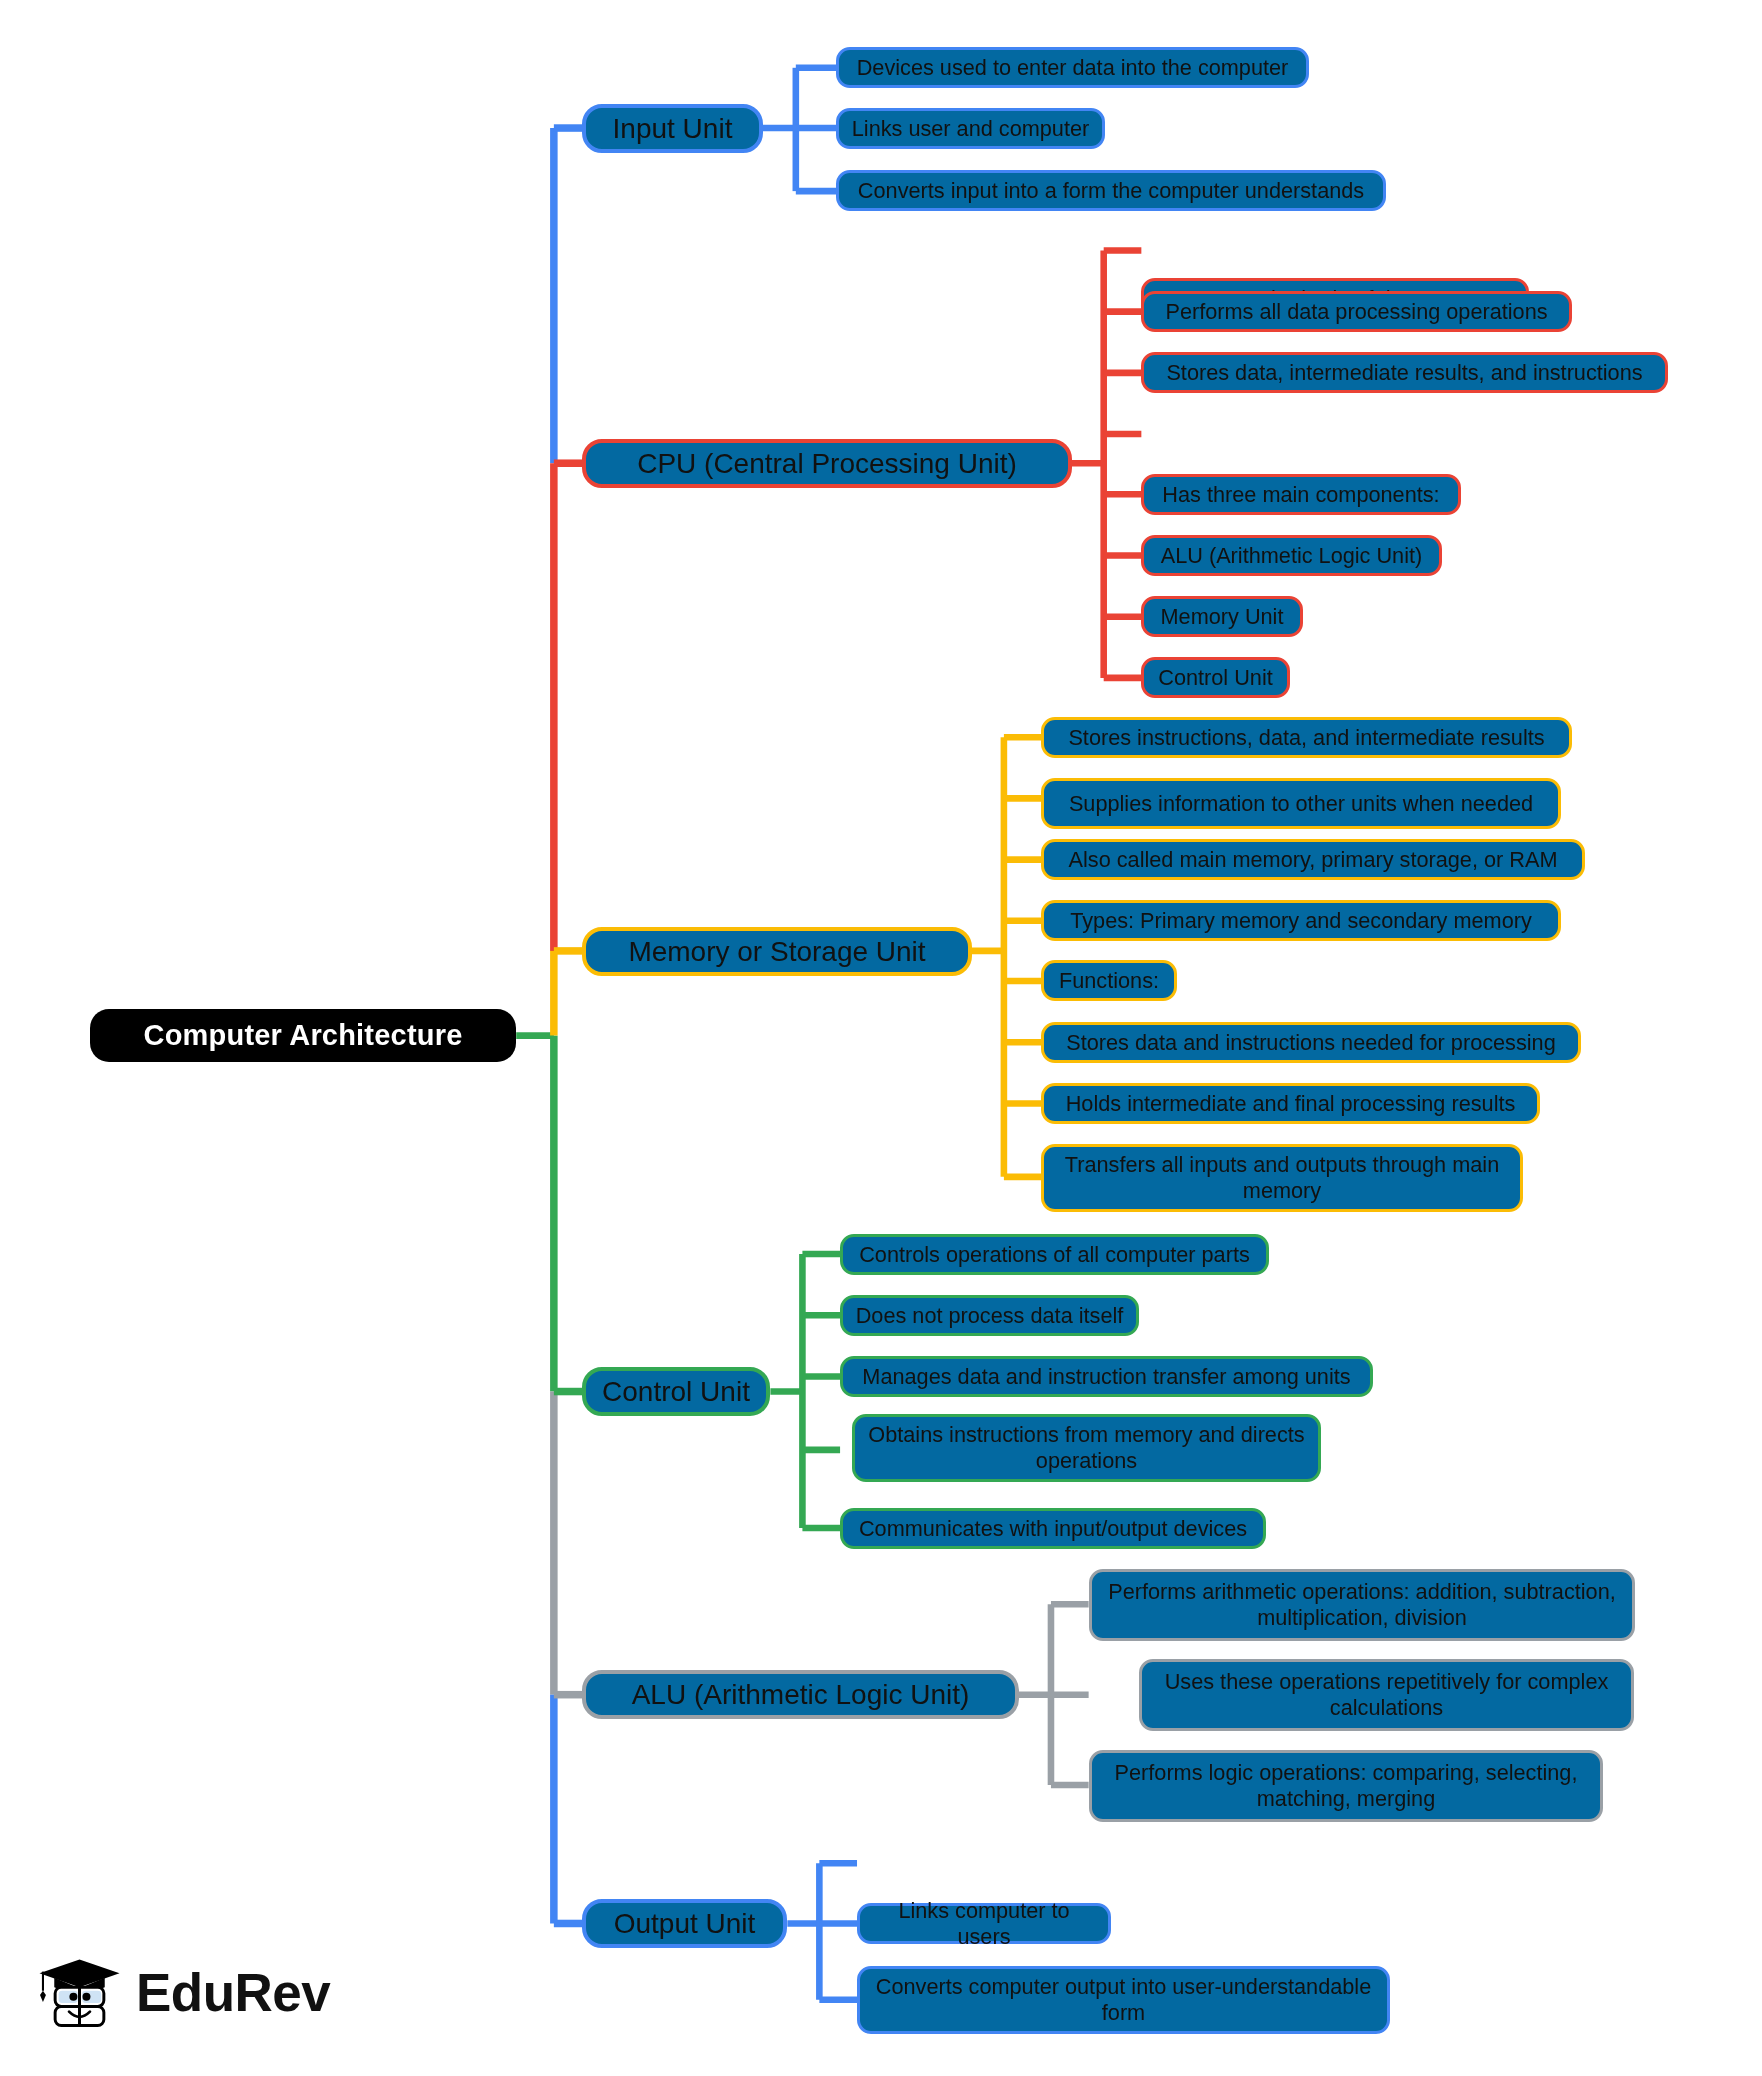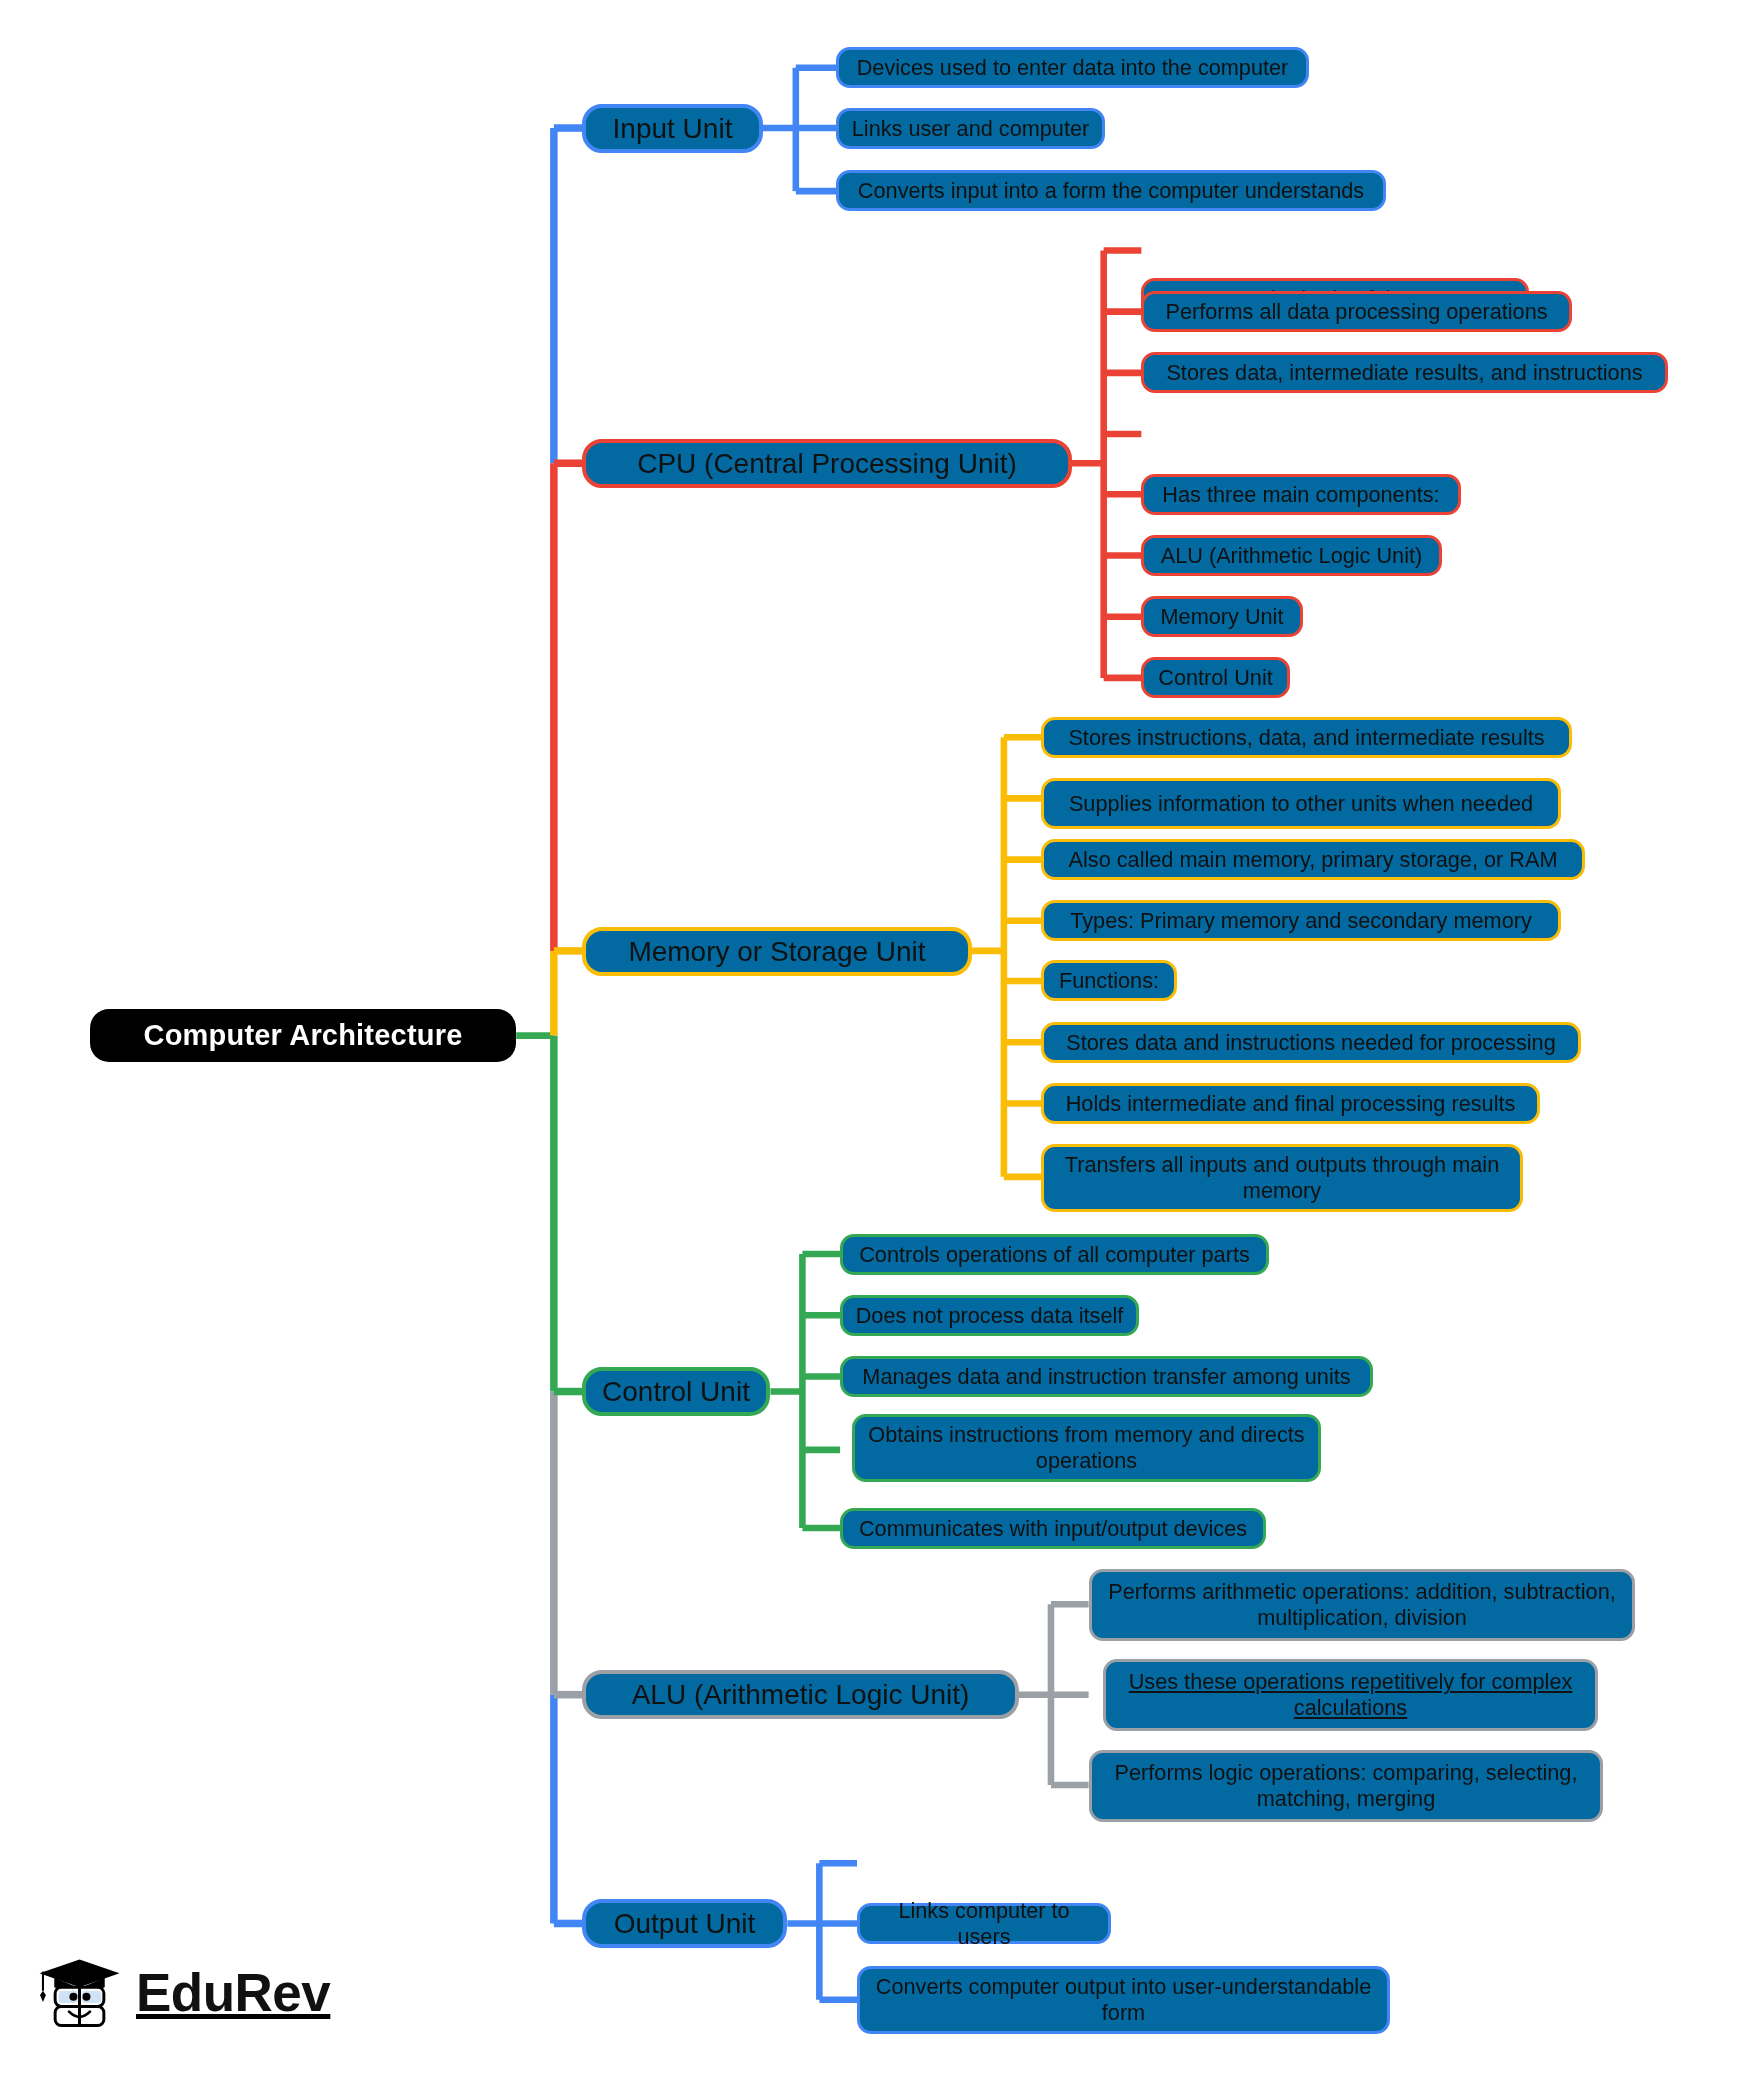--- a/index.html
+++ b/index.html
@@ -71,21 +71,20 @@
   #logo {
     position: absolute;
     left: 36px;
     top: 1940px;
     width: 301px;
     height: 104px;
     display: flex;
     align-items: center;
     gap: 13px;
     z-index: 5;
-    text-decoration: underline;
   }
   #logo .logo-mark { width: 87px; height: 87px; flex: none; }
   #logo .logo-text {
     font-size: 53px;
     font-weight: bold;
     color: #111111;
     letter-spacing: -0.5px;
     font-family: "Liberation Sans", sans-serif;
   }
 </style>
@@ -194,21 +193,21 @@
 
   <div class="node leaf-node b-green" style="left:840px; top:1234px; width:429px; height:41px;">Controls operations of all computer parts</div>
   <div class="node leaf-node b-green" style="left:840px; top:1295px; width:299px; height:41px;">Does not process data itself</div>
   <div class="node leaf-node b-green" style="left:840px; top:1356px; width:533px; height:41px;">Manages data and instruction transfer among units</div>
   <div class="node leaf-node b-green" style="left:840px; top:1414px; width:469px; height:68px;margin-left:12px;">Obtains instructions from memory and directs operations</div>
   <div class="node leaf-node b-green" style="left:840px; top:1508px; width:426px; height:41px;">Communicates with input/output devices</div>
 
   <div class="node branch-node b-grey" style="left:582px; top:1670px; width:437px; height:49px;">ALU (Arithmetic Logic Unit)</div>
 
   <div class="node leaf-node b-grey" style="left:1089px; top:1569px; width:546px; height:72px;">Performs arithmetic operations: addition, subtraction, multiplication, division</div>
-  <div class="node leaf-node b-grey" style="left:1103px; top:1659px; width:495px; height:72px;text-decoration:underline;">Uses these operations repetitively for complex calculations</div>
+  <div class="node leaf-node b-grey" style="left:1139px; top:1659px; width:495px; height:72px;">Uses these operations repetitively for complex calculations</div>
   <div class="node leaf-node b-grey" style="left:1089px; top:1750px; width:514px; height:72px;">Performs logic operations: comparing, selecting, matching, merging</div>
 
   <div class="node branch-node b-blue" style="left:582px; top:1899px; width:205px; height:49px;">Output Unit</div>
 
   <div class="node leaf-node b-blue" style="left:857px; top:1903px; width:254px; height:41px;">Links computer to users</div>
   <div class="node leaf-node b-blue" style="left:857px; top:1966px; width:533px; height:68px;">Converts computer output into user-understandable form</div>
 
   <div id="logo">
     <svg class="logo-mark" viewBox="0 0 100 100">
 

